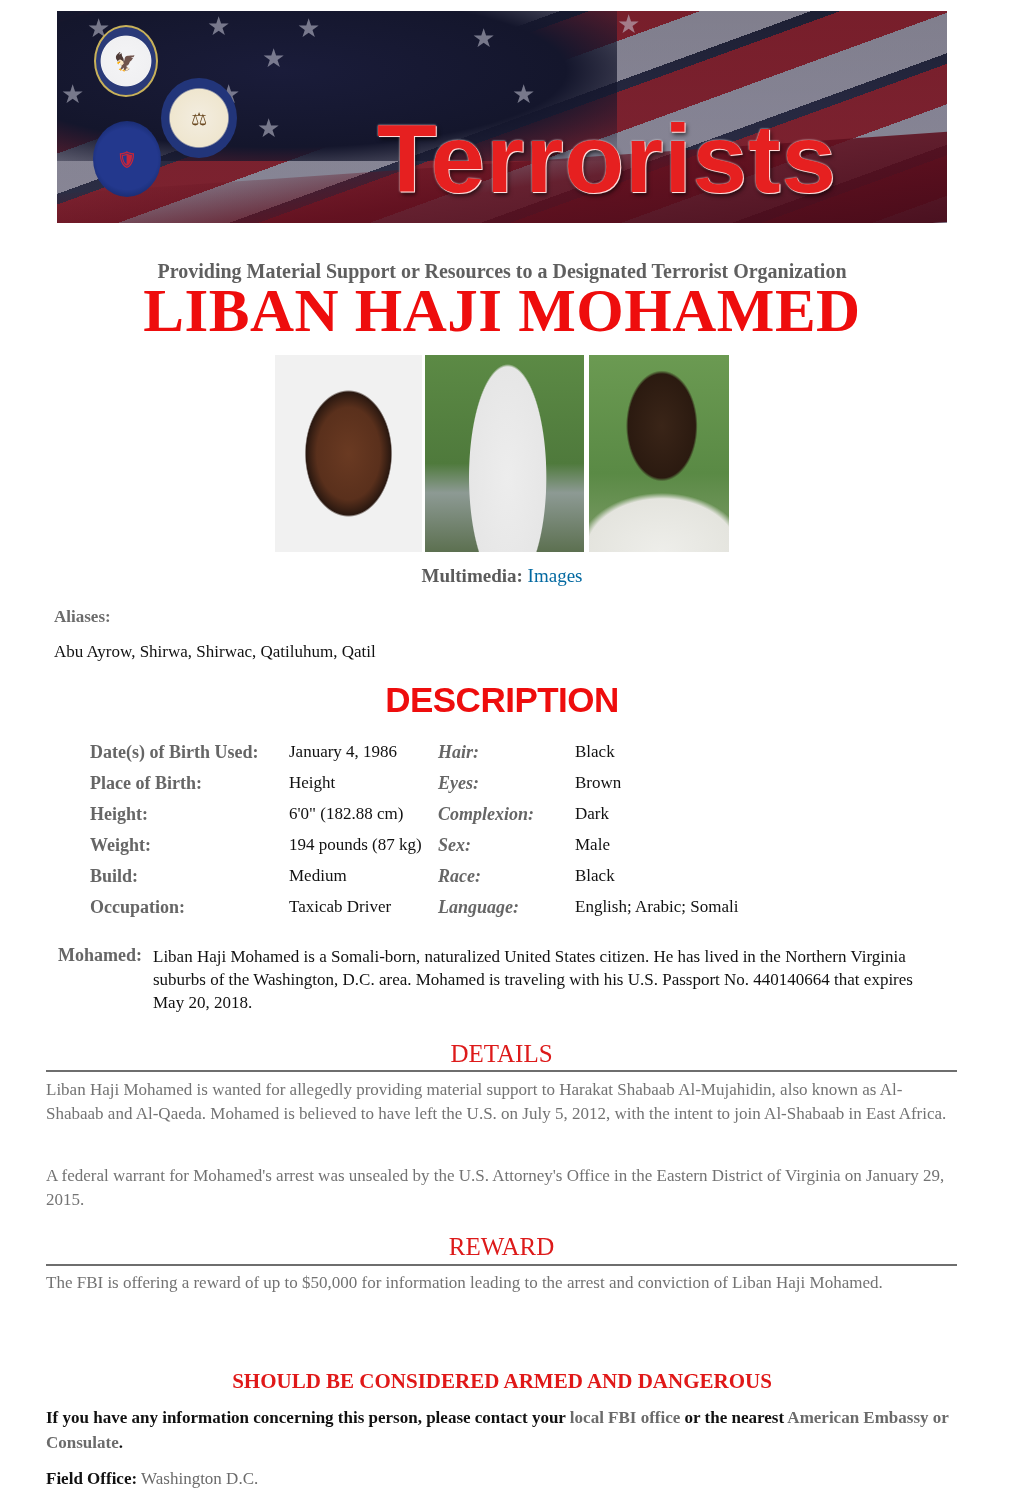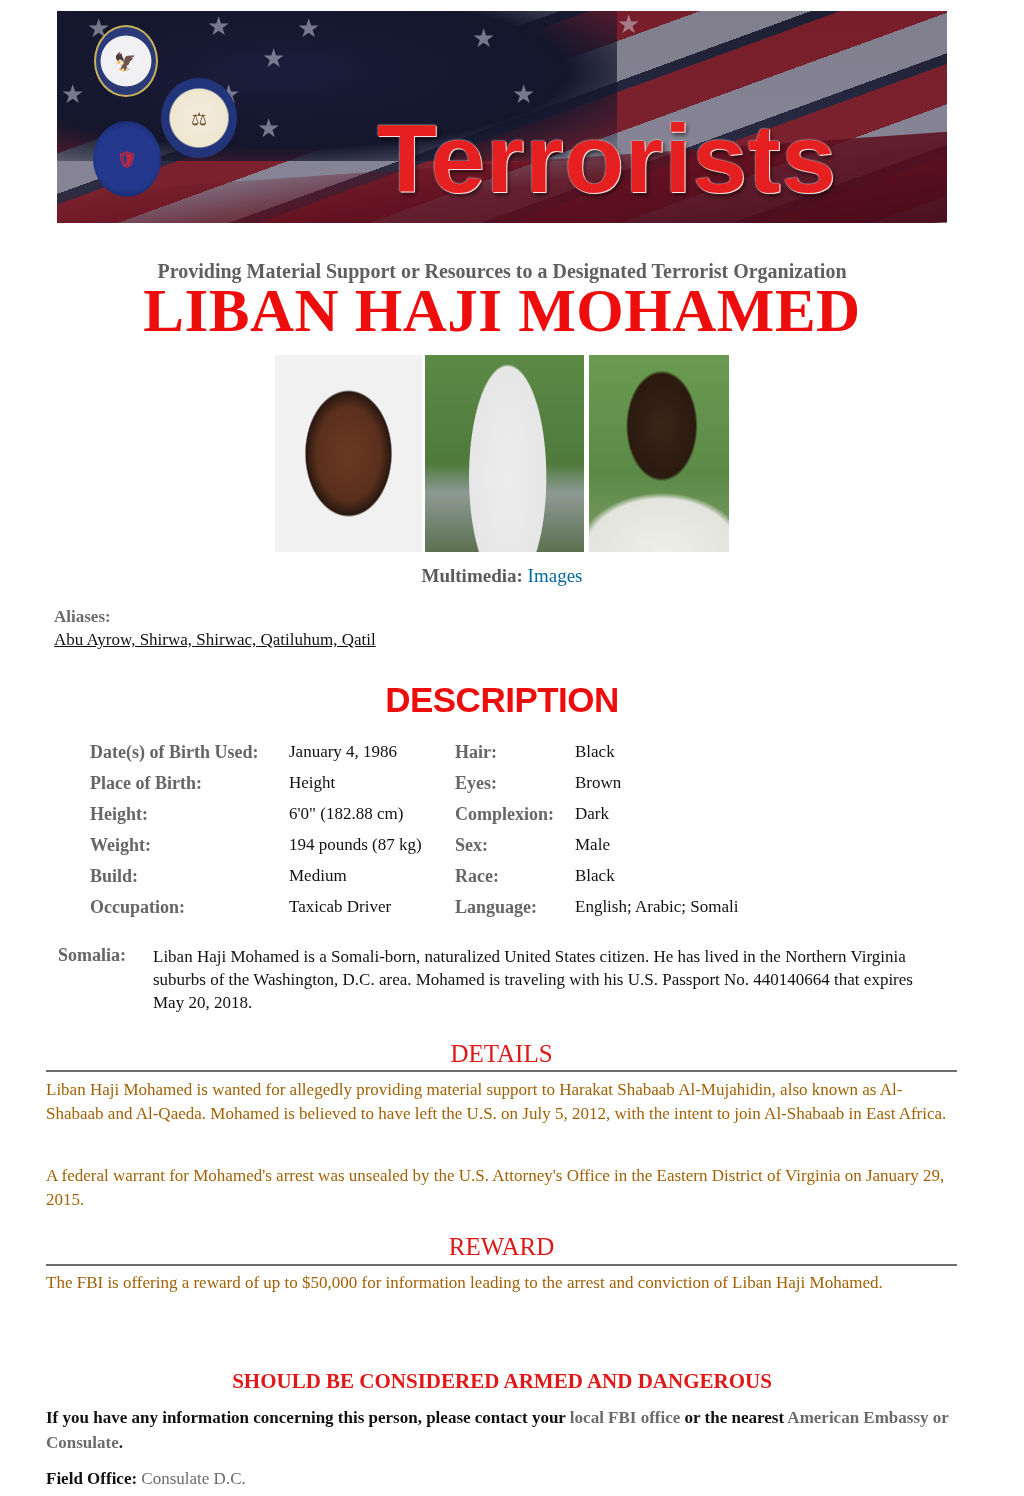--- a/index.html
+++ b/index.html
@@ -106,55 +106,55 @@
     .multimedia {
       position: absolute; left: 0; width: 1004px; top: 565px; text-align: center;
       font-size: 19px; color: #6c6c6c;
     }
     .multimedia .mm-label { font-weight: bold; color: #5b5b5b; }
     .multimedia .mm-link { color: #0369a1; }
 
     
     .aliases { position: absolute; left: 54px; top: 607px; }
     .aliases .al-label { font-size: 17px; font-weight: bold; color: #6b6b6b; }
-    .aliases .al-value { font-size: 17px; color: #111; margin-top: 3px; text-decoration: underline; }
+    .aliases .al-value { font-size: 17px; color: #111; margin-top: 15px; }
 
     .desc-heading {
       position: absolute; left: 0; width: 1004px; top: 680px; text-align: center;
       font-family: "Liberation Sans", "DejaVu Sans", sans-serif; font-weight: bold;
       font-size: 35px; color: #ee0d0d; letter-spacing: -0.5px;
     }
 
     
     .desc-table { position: absolute; left: 62px; top: 742px; }
     .desc-row { position: absolute; left: 0; height: 26px; width: 700px; white-space: nowrap; }
     .desc-row span { position: absolute; top: 0; font-size: 17px; margin-left: 28px; }
     .d-label { font-weight: bold; color: #666; font-size: 18px !important; }
     .d-value { color: #111; }
     .col-l1 { left: 0; }
     .col-v1 { left: 199px; }
-    .col-l2 { left: 365px; }
+    .col-l2 { left: 348px; font-style: italic; }
     .col-v2 { left: 485px; }
 
     
     .remarks { position: absolute; left: 58px; top: 945px; width: 880px; }
     .remarks .rm-label { position: absolute; left: 0; top: 0; font-weight: bold; color: #666; font-size: 18px; }
     .remarks .rm-text { position: absolute; left: 95px; top: 0; width: 770px; font-size: 17px; line-height: 23px; color: #111; }
 
     
     .section-title {
       position: absolute; left: 46px; width: 911px; text-align: center;
       font-size: 25px; color: #dd1a1a; font-weight: normal;
     }
     .section-rule {
       position: absolute; left: 46px; width: 911px; height: 2px; background: #6e6e6e;
     }
     .para {
       position: absolute; left: 46px; width: 911px;
-      font-size: 17px; line-height: 24px; color: #a16207;
+      font-size: 17px; line-height: 24px; color: #737373;
     }
 
     .armed {
       position: absolute; left: 0; width: 1004px; top: 1369px; text-align: center;
       font-size: 21px; font-weight: bold; color: #e01818;
     }
     .contact {
       position: absolute; left: 46px; width: 911px; top: 1405px;
       font-size: 17px; line-height: 25px; font-weight: bold; color: #111;
     }
@@ -248,35 +248,35 @@
   </div>
   <div class="desc-row" style="top:155px">
     <span class="d-label col-l1">Occupation:</span>
     <span class="d-value col-v1">Taxicab Driver</span>
     <span class="d-label col-l2">Language:</span>
     <span class="d-value col-v2">English; Arabic; Somali</span>
   </div>
 </div>
 
 <div class="remarks">
-  <span class="rm-label">Somalia:</span>
+  <span class="rm-label">Mohamed:</span>
   <div class="rm-text">Liban Haji Mohamed is a Somali-born, naturalized United States citizen. He has lived in the Northern Virginia suburbs of the Washington, D.C. area. Mohamed is traveling with his U.S. Passport No. 440140664 that expires May 20, 2018.</div>
 </div>
 
 <div class="section-title" style="top:1040px">DETAILS</div>
 <div class="section-rule" style="top:1070px"></div>
 <div class="para" style="top:1078px">Liban Haji Mohamed is wanted for allegedly providing material support to Harakat Shabaab Al-Mujahidin, also known as Al-Shabaab and Al-Qaeda. Mohamed is believed to have left the U.S. on July 5, 2012, with the intent to join Al-Shabaab in East Africa.</div>
 <div class="para" style="top:1164px">A federal warrant for Mohamed's arrest was unsealed by the U.S. Attorney's Office in the Eastern District of Virginia on January 29, 2015.</div>
 
 <div class="section-title" style="top:1233px">REWARD</div>
 <div class="section-rule" style="top:1264px"></div>
 <div class="para" style="top:1271px">The FBI is offering a reward of up to $50,000 for information leading to the arrest and conviction of Liban Haji Mohamed.</div>
 
 <div class="armed">SHOULD BE CONSIDERED ARMED AND DANGEROUS</div>
 
 <div class="contact">
   <span>If you have any information concerning this person, please contact your </span><span class="lnk">local FBI office</span><span> or the nearest </span><span class="lnk">American Embassy or Consulate</span><span>.</span>
 </div>
 
 <div class="field-office">
   <span class="fo-label">Field Office:</span>
-  <span class="fo-value">Consulate D.C.</span>
+  <span class="fo-value">Washington D.C.</span>
 </div>
 
 </body></html>

